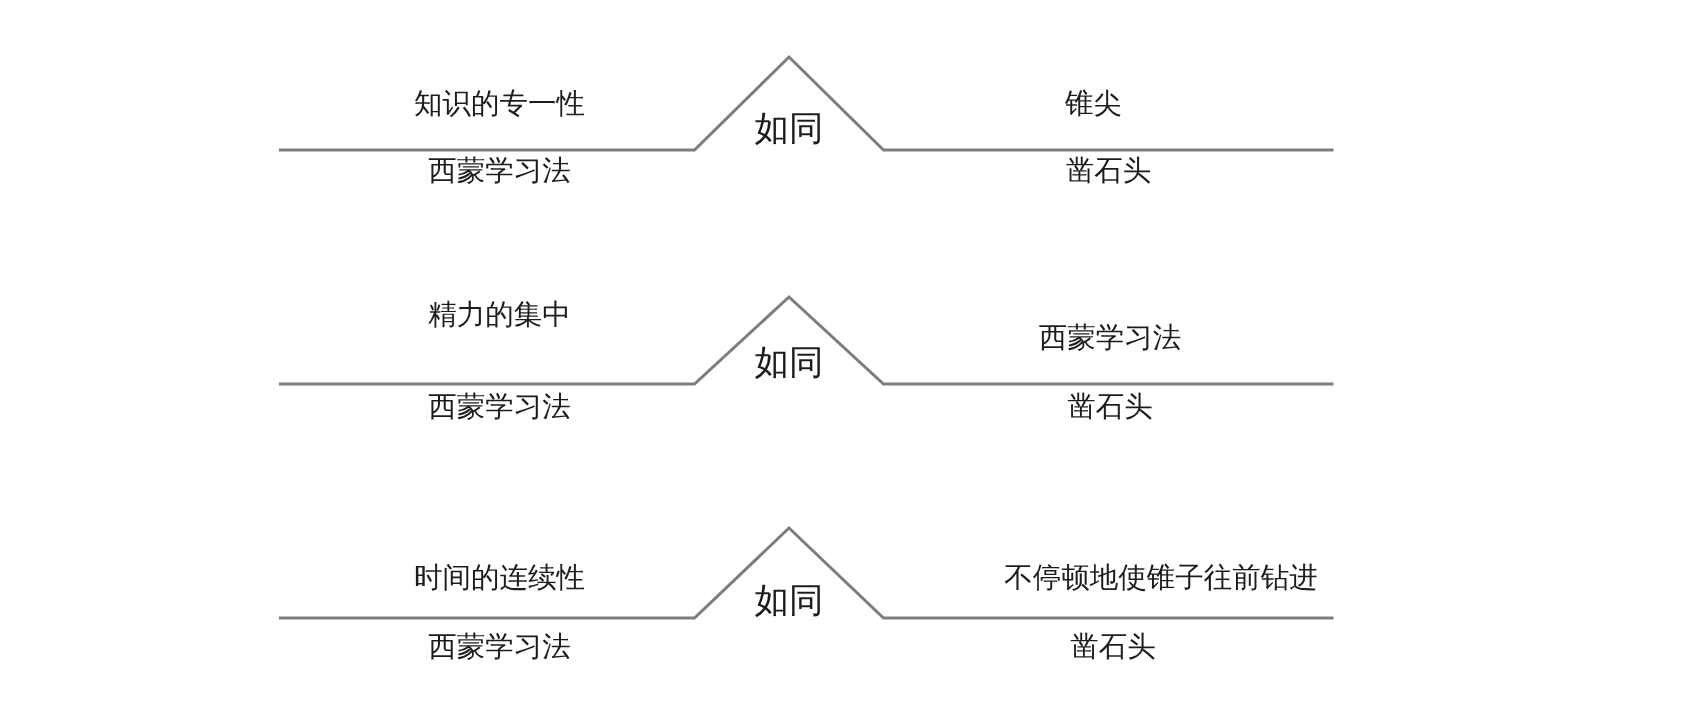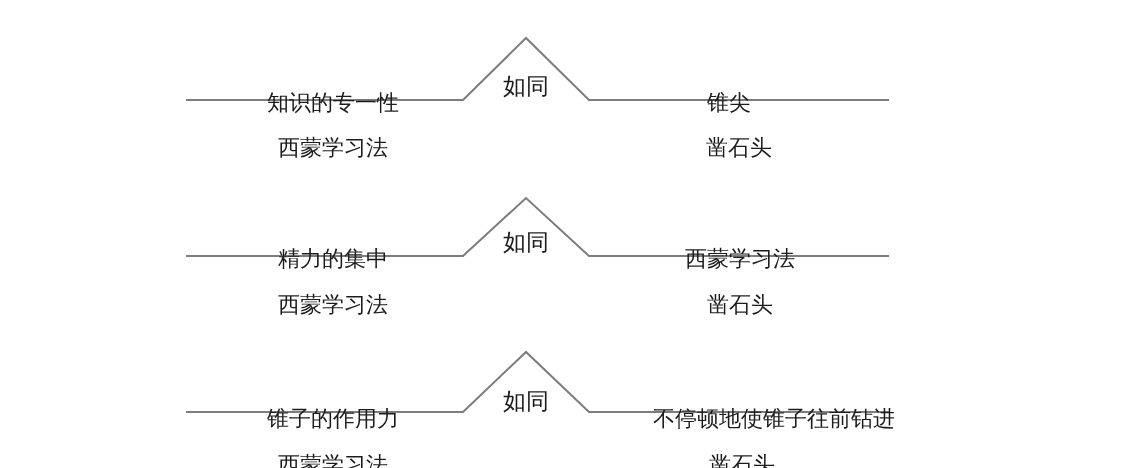--- a/index.html
+++ b/index.html
@@ -30,23 +30,22 @@
     stroke-linecap: butt;
   }
   .txt {
     position: absolute;
     transform: translateX(-50%);
     white-space: nowrap;
     color: var(--text-color, #1c1c1c);
     line-height: 1;
   }
   .main {
-    font-size: 22px;
+    font-size: 19px;
     letter-spacing: 0px;
-    margin-top: 32px;
   }
   .conn {
     font-size: 23px;
   }
 </style>
 </head>
 <body>
 
 <div class="canvas">
 
@@ -58,28 +57,28 @@
 
   <div>
     <div class="txt main" style="left:333px; top:60px">知识的专一性</div>
     <div class="txt main" style="left:333px; top:105px">西蒙学习法</div>
     <div class="txt conn" style="left:526px; top:75px">如同</div>
     <div class="txt main" style="left:729px; top:60px">锥尖</div>
     <div class="txt main" style="left:739px; top:105px">凿石头</div>
   </div>
 
   <div>
-    <div class="txt main" style="left:333px; top:216px">精力的集中</div>
+    <div class="txt main" style="left:333px; top:201px">精力的集中</div>
     <div class="txt main" style="left:333px; top:262px">西蒙学习法</div>
     <div class="txt conn" style="left:526px; top:231px">如同</div>
     <div class="txt main" style="left:740px; top:216px">西蒙学习法</div>
     <div class="txt main" style="left:740px; top:262px">凿石头</div>
   </div>
 
   <div>
-    <div class="txt main" style="left:333px; top:376px">锥子的作用力</div>
+    <div class="txt main" style="left:333px; top:376px">时间的连续性</div>
     <div class="txt main" style="left:333px; top:422px">西蒙学习法</div>
     <div class="txt conn" style="left:526px; top:390px">如同</div>
     <div class="txt main" style="left:774px; top:376px">不停顿地使锥子往前钻进</div>
     <div class="txt main" style="left:742px; top:422px">凿石头</div>
   </div>
 
 </div>
 
 </body></html>

